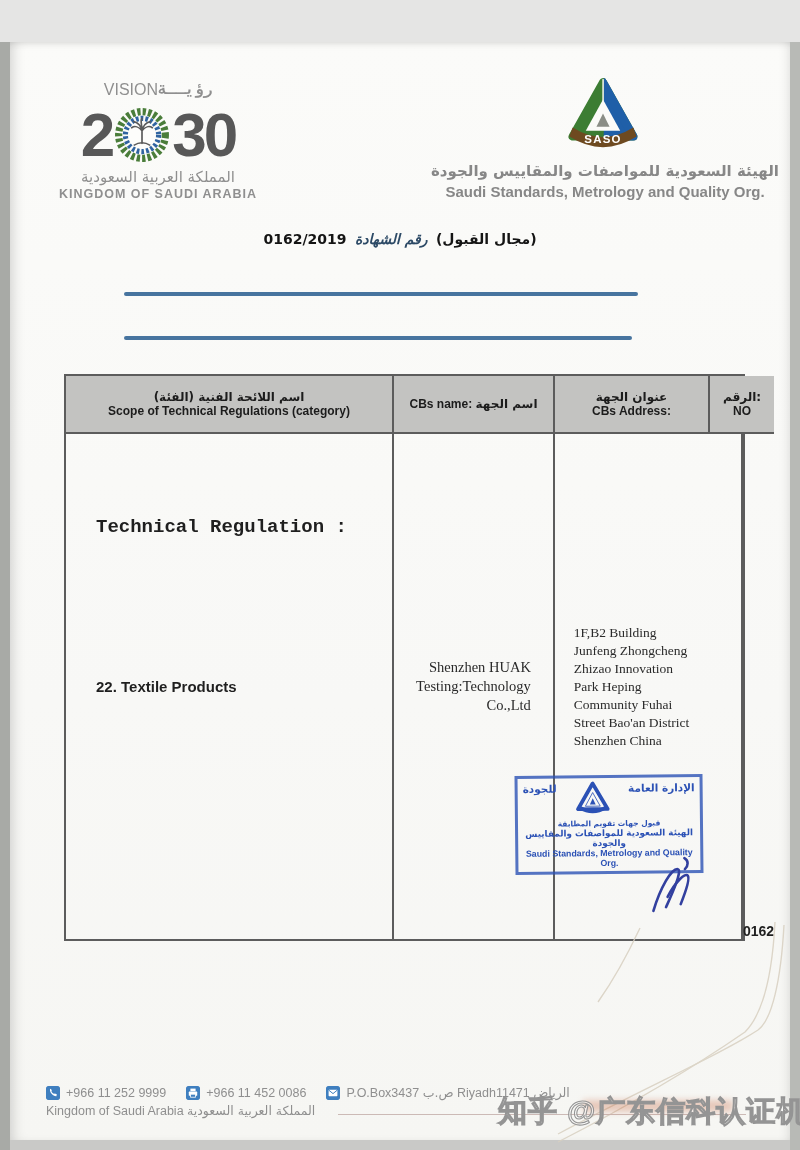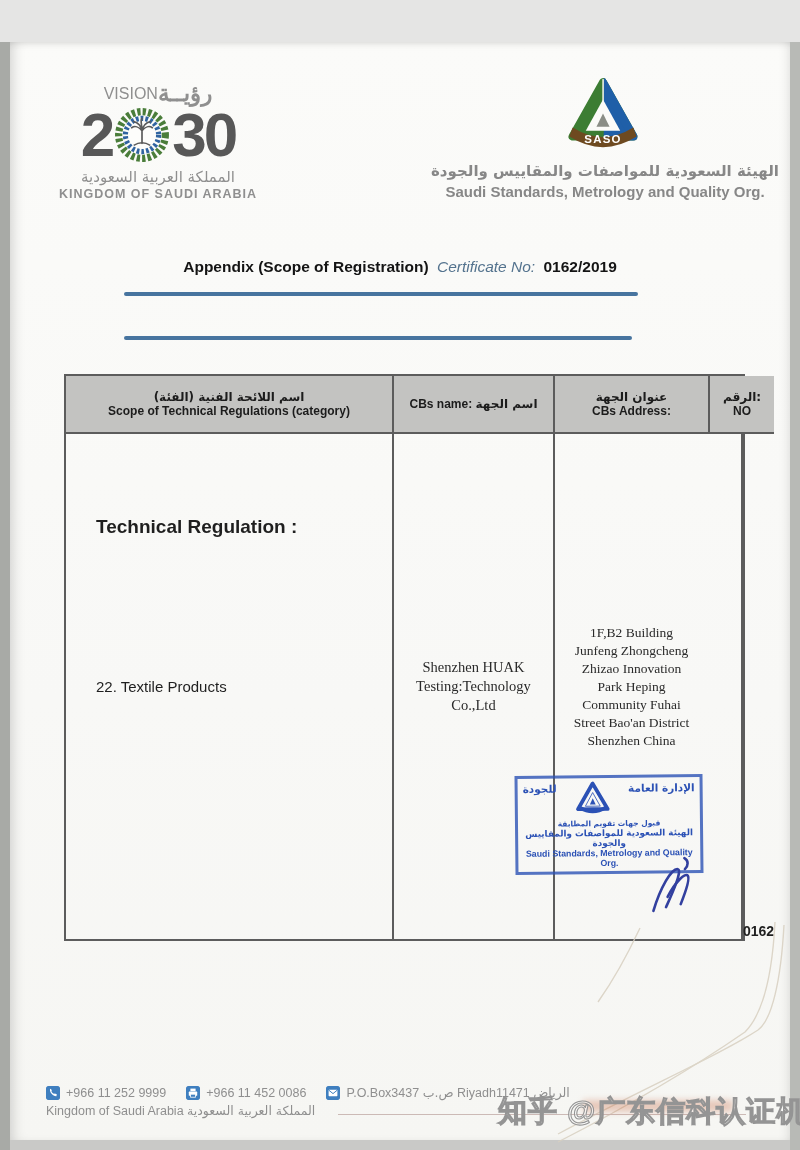--- a/index.html
+++ b/index.html
@@ -9,21 +9,21 @@
   .abs { position:absolute; }
 
   #top-band { left:0; top:0; width:800px; height:42px; background:#e5e5e4; }
   #left-strip { left:0; top:42px; width:10px; height:1108px; background:#a8aaa6; }
   #right-strip { left:790px; top:42px; width:10px; height:1108px; background:#b8bab6; }
   #paper { left:10px; top:42px; width:780px; height:1098px; background:linear-gradient(180deg,#fbfbf9 0%,#f8f8f6 60%,#f6f6f3 100%);
            box-shadow: inset 10px 0 14px -8px rgba(0,0,0,.18), inset -8px 0 12px -8px rgba(0,0,0,.14), inset 0 8px 10px -8px rgba(0,0,0,.15); }
 
   
   .v-row1 { left:56px; top:80px; width:204px; display:flex; justify-content:center; align-items:center; color:#8f8f8f; }
-  .v-ar { font-size:23px; font-weight:700; font-family:Liberation Sans, sans-serif; }
+  .v-ar { font-size:15px; font-weight:700; font-family:Liberation Mono, monospace; }
   .v-year { left:48px; top:102px; width:220px; height:66px; display:flex; justify-content:center; align-items:center; }
   .v-digit { font-size:62px; font-weight:800; color:#585858; letter-spacing:-3px; line-height:1; }
   .v-country-ar { left:48px; top:168px; width:220px; text-align:center; font-size:15px; color:#8f8f8f; font-family:"DejaVu Sans",sans-serif; }
   .v-country-en { left:48px; top:187px; width:220px; text-align:center; font-size:12.5px; color:#8f8f8f; letter-spacing:1px; font-weight:600; }
 
   
   .saso-svg { left:562px; top:76px; width:82px; height:80px; }
   .saso-ar { left:430px; top:162px; width:350px; text-align:center; font-size:15px; font-weight:600; color:#878787; font-family:"DejaVu Sans",sans-serif; }
   .saso-en { left:430px; top:183px; width:350px; text-align:center; font-size:15px; font-weight:600; color:#878787; }
   .saso-num { left:430px; top:204px; width:350px; text-align:center; font-size:11.5px; color:#9a9a9a; font-family:"DejaVu Sans",sans-serif; }
@@ -40,25 +40,25 @@
   #rule2 { left:124px; top:336px; width:508px; }
 
   
   #tbl { left:64px; top:374px; width:681px; height:567px; border:2px solid #5c5c5c;
          display:grid; grid-template-columns:326px 161px 155px 1fr; grid-template-rows:58px 1fr; }
   .th { background:#c3c3c1; border-bottom:2px solid #5c5c5c; display:flex; flex-direction:column; justify-content:center; align-items:center; text-align:center; font-weight:700; color:#1c1c1c; padding:16px 4px; }
   .th .ar { font-size:12px; font-family:"DejaVu Sans",sans-serif; }
   .th .en { font-size:12px; }
   .bl { border-left:2px solid #5c5c5c; }
   .td { position:relative; }
-  .tech-title { position:absolute; left:30px; top:82px; font-size:19px; font-weight:700; color:#1f1f1f; }
-  .reg-item { position:absolute; left:30px; top:244px; font-size:15px; font-weight:400; color:#1f1f1f; }
+  .tech-title { position:absolute; left:30px; top:82px; font-size:19px; font-weight:700; color:#1f1f1f;font-family:Liberation Mono, monospace; }
+  .reg-item { position:absolute; left:30px; top:244px; font-size:15px; font-weight:700; color:#1f1f1f; }
   .cb-cell { display:flex; justify-content:center; align-items:center; text-align:center; }
-  .cb-name { font-family:"Liberation Serif",serif; font-size:14.5px; line-height:19px; color:#2a2a2a; }
-  .addr-cell { display:flex; justify-content:center; align-items:center; text-align:center; }
+  .cb-name { font-family:"Liberation Serif",serif; font-size:14.5px; line-height:19px; color:#2a2a2a;text-align:right; }
+  .addr-cell { display:flex; justify-content:center; align-items:center; }
   .addr { font-family:"Liberation Serif",serif; font-size:13.5px; line-height:18px; color:#2a2a2a; }
   .no-cell { display:flex; justify-content:center; align-items:flex-end;margin-left:33px; }
   .no-val { font-size:14px; font-weight:700; color:#1f1f1f; }
 
   
   #stamp { left:515px; top:775px; width:188px; height:99px; border:3px solid rgba(43,81,181,.8); transform:rotate(-.6deg);
            color:#2b51b5; padding:2px 5px; background:rgba(255,255,255,.02); }
   .stamp-row1 { display:flex; justify-content:space-between; align-items:flex-start; }
   .stamp-corner { font-size:10.5px; font-weight:700; font-family:"DejaVu Sans",sans-serif; margin-top:2px; }
   .stamp-l1 { text-align:center; font-size:7.5px; font-weight:700; font-family:"DejaVu Sans",sans-serif; margin-top:1px; }
@@ -121,23 +121,23 @@
     </g>
     <rect x="49.2" y="3" width="1.8" height="62" fill="#f7f7f5"></rect>
     <path d="M50 28 L71 66 L29 66 Z" fill="#fbfbf9"></path>
     <path d="M50 45 L58 61 L42 61 Z" fill="#8a8d86"></path>
     <path d="M13 62 Q50 85 87 62 L91 73 Q50 99 9 73 Z" fill="#6e4a20"></path>
     <text x="50" y="81" text-anchor="middle" font-size="14" font-weight="bold" fill="#ffffff" font-family="Liberation Sans, sans-serif" letter-spacing="1.5">SASO</text>
   </svg>
   <div class="abs saso-ar">الهيئة السعودية للمواصفات والمقاييس والجودة</div>
   <div class="abs saso-en">Saudi Standards, Metrology and Quality Org.</div>
 
-  <div class="abs cert-en">
-    <span class="b">Appendix (Scope of Registration)</span>
-    <span class="i">Certificate No:</span>
+  <div class="abs cert-ar">
+    <span class="b">(مجال القبول)</span>
+    <span class="i">رقم الشهادة</span>
     <span class="b">0162/2019</span>
   </div>
   <div id="rule1" class="abs rule"></div>
   <div id="rule2" class="abs rule"></div>
 
   <div id="tbl" class="abs">
     <div class="th">
       <span class="ar">اسم اللائحة الفنية (الفئة)</span>
       <span class="en">Scope of Technical Regulations (category)</span>
     </div>

